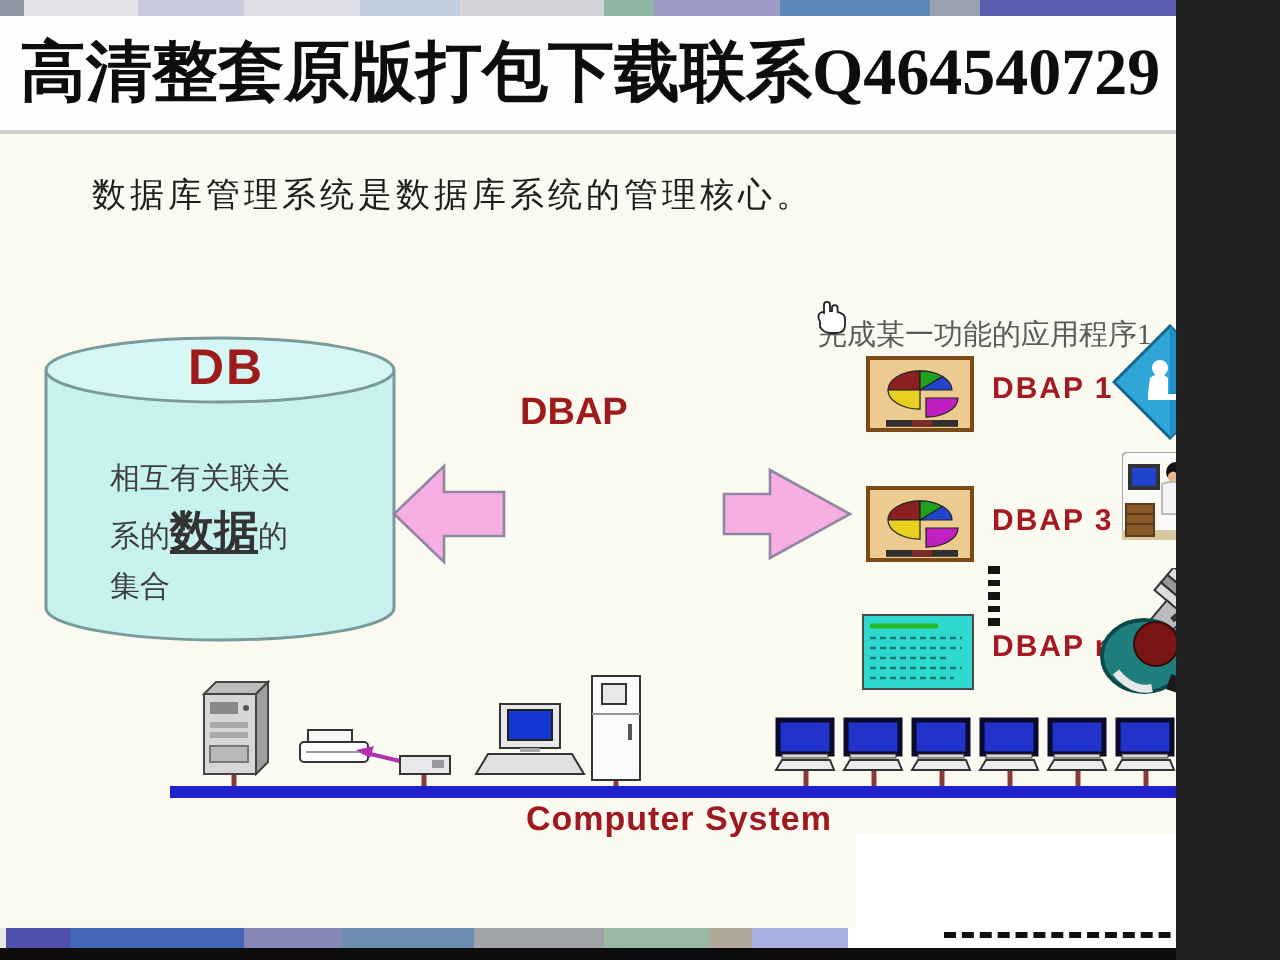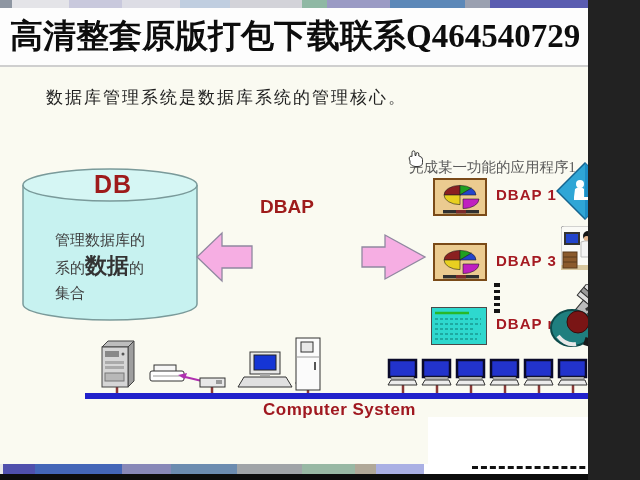--- a/index.html
+++ b/index.html
@@ -10,21 +10,21 @@
   .strip div{height:100%;flex:0 0 auto;}
   .banner{left:0;top:8px;width:640px;height:57px;background:#FDFDFD;border-bottom:2px solid #CFCFCF;
           display:flex;align-items:center;}
   .banner span{font-family:"Liberation Serif","DejaVu Serif",serif;font-weight:700;font-size:33px;
                color:#0D0D0D;padding-left:10px;white-space:nowrap;letter-spacing:0px;}
   .subtitle{left:46px;top:86px;font-family:"Liberation Serif","DejaVu Serif",serif;font-size:17px;
             color:#1E1E1E;letter-spacing:2px;}
   .db-title{left:94px;top:170px;font-size:25px;font-weight:700;color:#9E1B1B;letter-spacing:1px;}
   .db-desc{left:55px;top:228px;width:125px;font-family:"Liberation Serif","DejaVu Serif",serif;
            color:#3F3F3F;font-size:15px;line-height:25px;}
-  .db-desc .big{font-size:22px;font-weight:700;color:#333;}
+  .db-desc .big{font-size:22px;font-weight:700;color:#333;text-decoration:underline;}
   .dbms-label{left:260px;top:196px;font-size:19px;font-weight:700;color:#9E1B1B;}
   .dbms-box{left:252px;top:215px;width:110px;height:84px;background:#F4ABE0;border:1px solid #B39AB3;
             box-sizing:border-box;text-align:center;padding-top:23px;}
   .dbms-box .l1{font-family:"Liberation Serif","DejaVu Serif",serif;font-size:14px;color:#555;line-height:18px;}
   .dbms-box .l2{font-size:18px;font-weight:700;color:#9E1B1B;line-height:22px;}
   .app-label{font-family:"Liberation Serif","DejaVu Serif",serif;font-size:14.5px;color:#5A5A5A;white-space:nowrap;}
   .dbap{font-size:15px;font-weight:700;color:#A51A22;letter-spacing:1px;white-space:nowrap;}
   .pie-box{width:54px;height:38px;background:#EBCB90;border:2px solid #7A4A18;box-sizing:border-box;}
   .ellipsis{display:flex;flex-direction:column;gap:3px;}
   .ellipsis div{width:6px;height:3.5px;background:#141414;}
@@ -80,21 +80,21 @@
   </div>
 
   <div class="abs subtitle">数据库管理系统是数据库系统的管理核心。</div>
 
   <svg class="abs" style="left:20px;top:166px" width="180" height="158" viewBox="0 0 180 158">
     <path d="M3 19 V138 A87 16 0 0 0 177 138 V19" fill="#C7F2F0" stroke="#7A9A9A" stroke-width="1.5"></path>
     <ellipse cx="90" cy="19" rx="87" ry="16" fill="#D5F6F4" stroke="#7A9A9A" stroke-width="1.5"></ellipse>
   </svg>
   <div class="abs db-title">DB</div>
   <div class="abs db-desc">
-    <span>管理数据库的</span><br>
+    <span>相互有关联关</span><br>
     <span>系的</span><span class="big">数据</span><span>的</span><br>
     <span>集合</span>
   </div>
 
   <div class="abs dbms-label">DBAP</div>
 
   <svg class="abs" style="left:180px;top:225px" width="250" height="62" viewBox="0 0 250 62">
     <polygon points="17,32 42,8 42,21 72,21 72,43 42,43 42,56" fill="#F6AEE3" stroke="#9088A0" stroke-width="1.3"></polygon>
     <polygon points="182,22 205,22 205,10 245,32 205,54 205,42 182,42" fill="#F6AEE3" stroke="#9088A0" stroke-width="1.3"></polygon>
   </svg>

